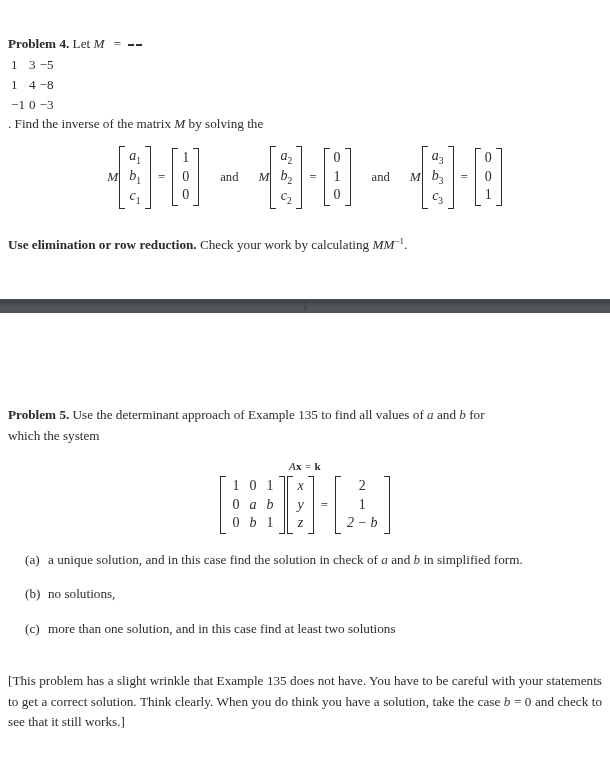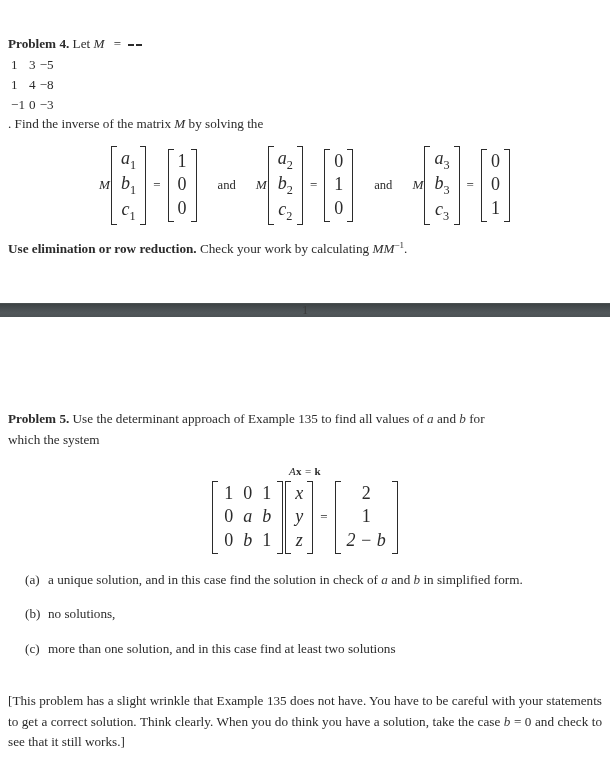--- a/index.html
+++ b/index.html
@@ -72,21 +72,21 @@
     border-right: 1.3px solid #2b2b2b;
   }
   .mat table {
     border-collapse: collapse;
     margin: 0 auto;
   }
   .mat td {
     padding: 0px 5px;
     text-align: center;
     line-height: 1.32;
-    font-size: 18px;
+    font-size: 14px;
     white-space: nowrap;
   }
   .mat.tight td { padding: 0px 3px; }
 
   
   .eqrow {
     display: flex;
     align-items: center;
     justify-content: center;
     gap: 0;
@@ -294,21 +294,21 @@
         <tr>
                 <td class="mn">1</td>
               </tr>
       </tbody>
           </table>
         </span>
     </div>
 
   </div>
 
-  <p class="para" style="margin-top:14px;">
+  <p class="para" style="margin-top:26px;">
     <span class="bold">Use elimination or row reduction.</span>
     <span>Check your work by calculating</span>
     <span class="mi"><span>MM</span><sup class="exp">−1</sup></span><span>.</span>
   </p>
 
   <div class="pageno" style="margin-top:44px;">1</div>
 </div>
 
 <div class="page-sep" style="margin-top:-13px;"></div>
 

